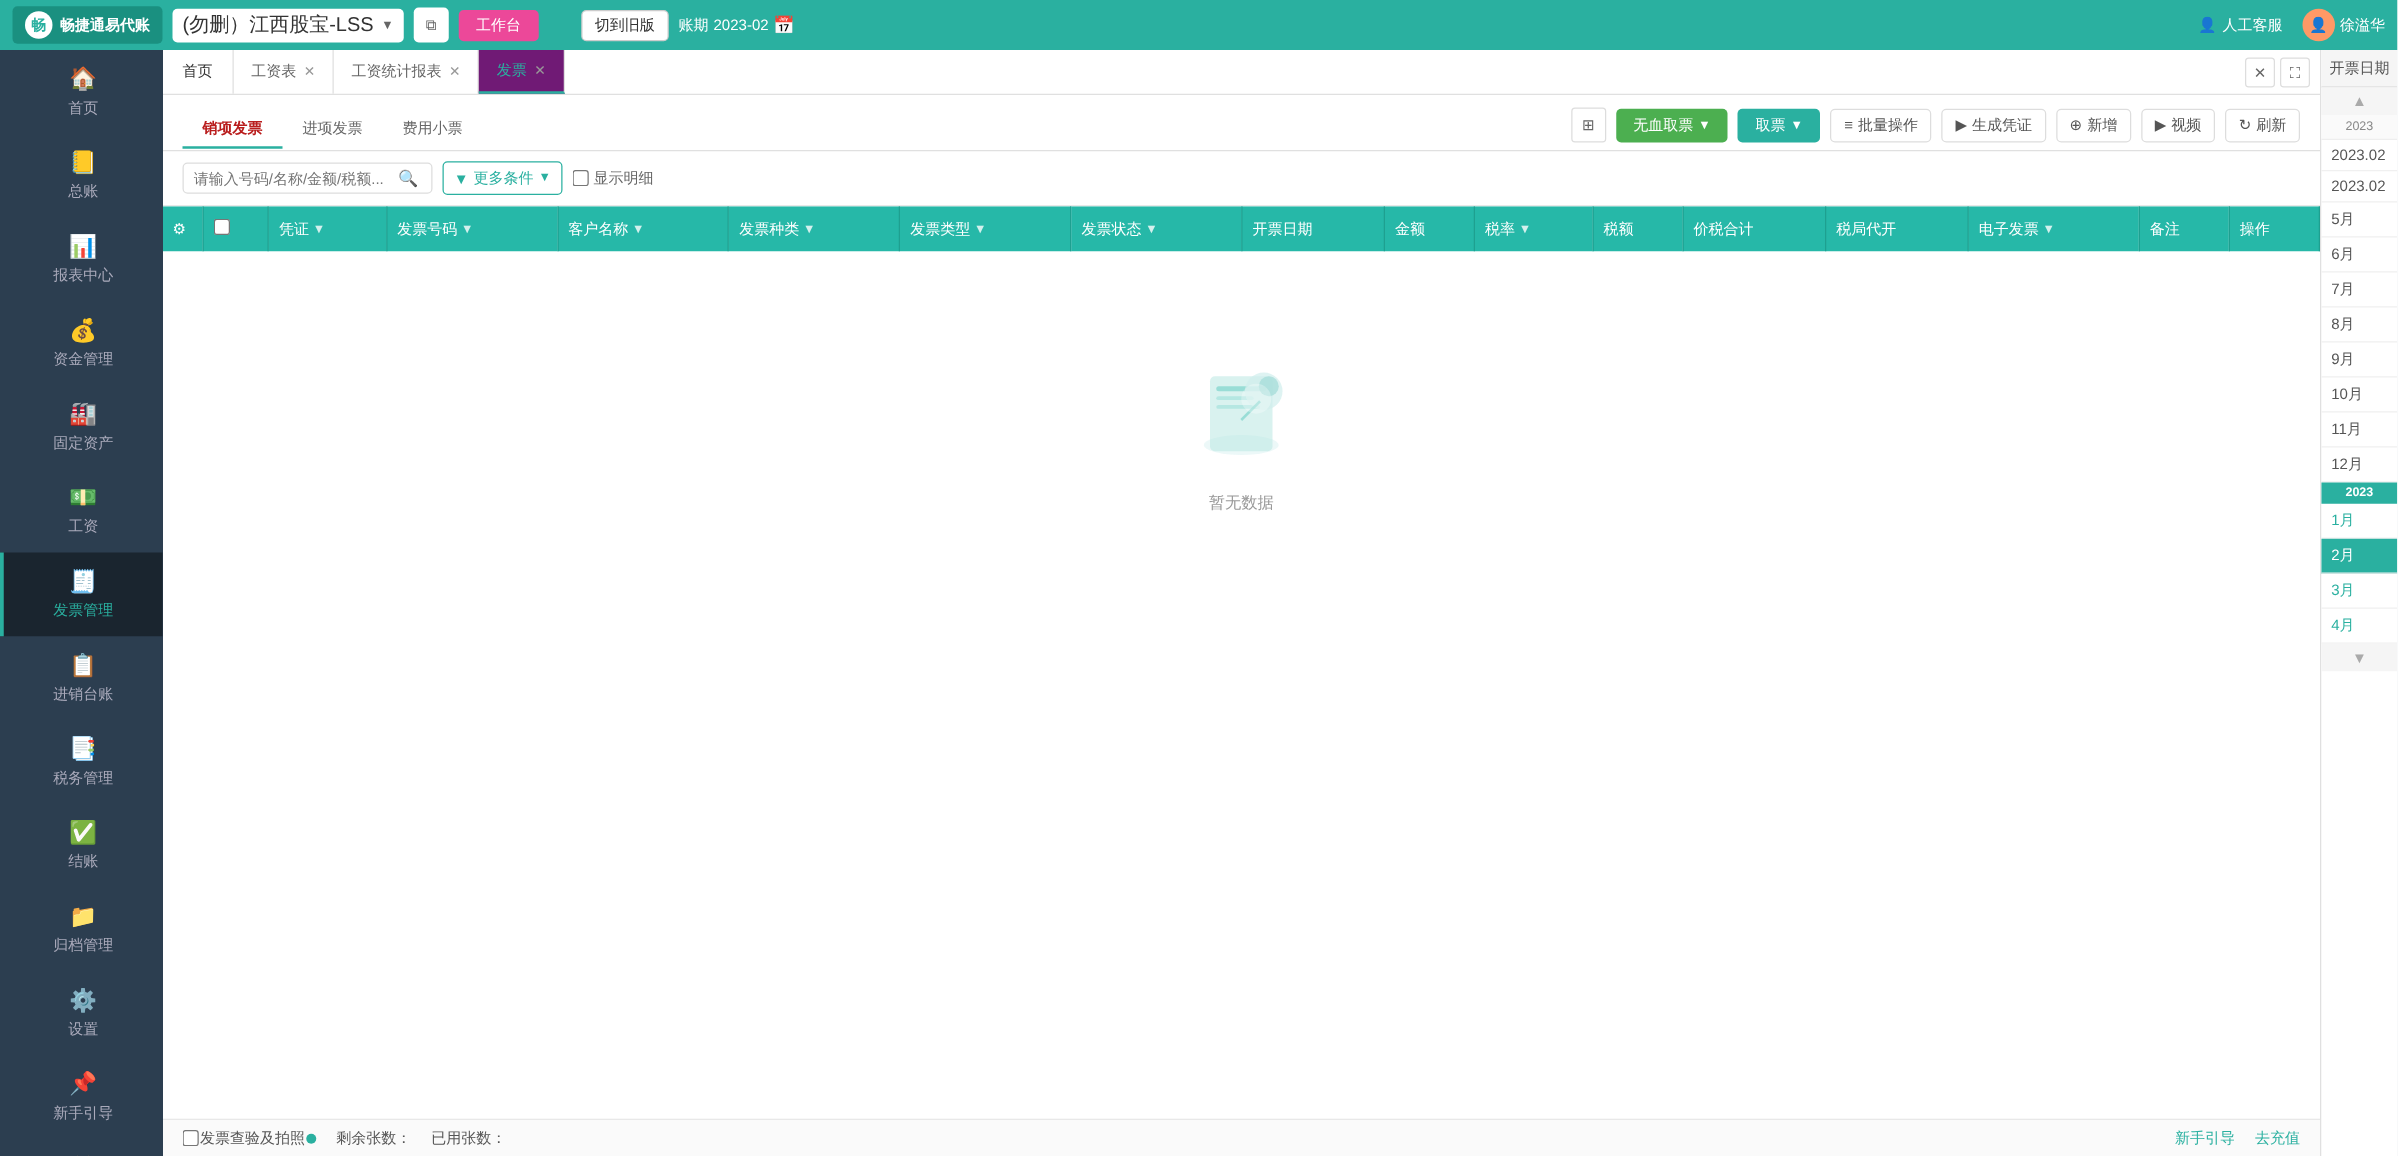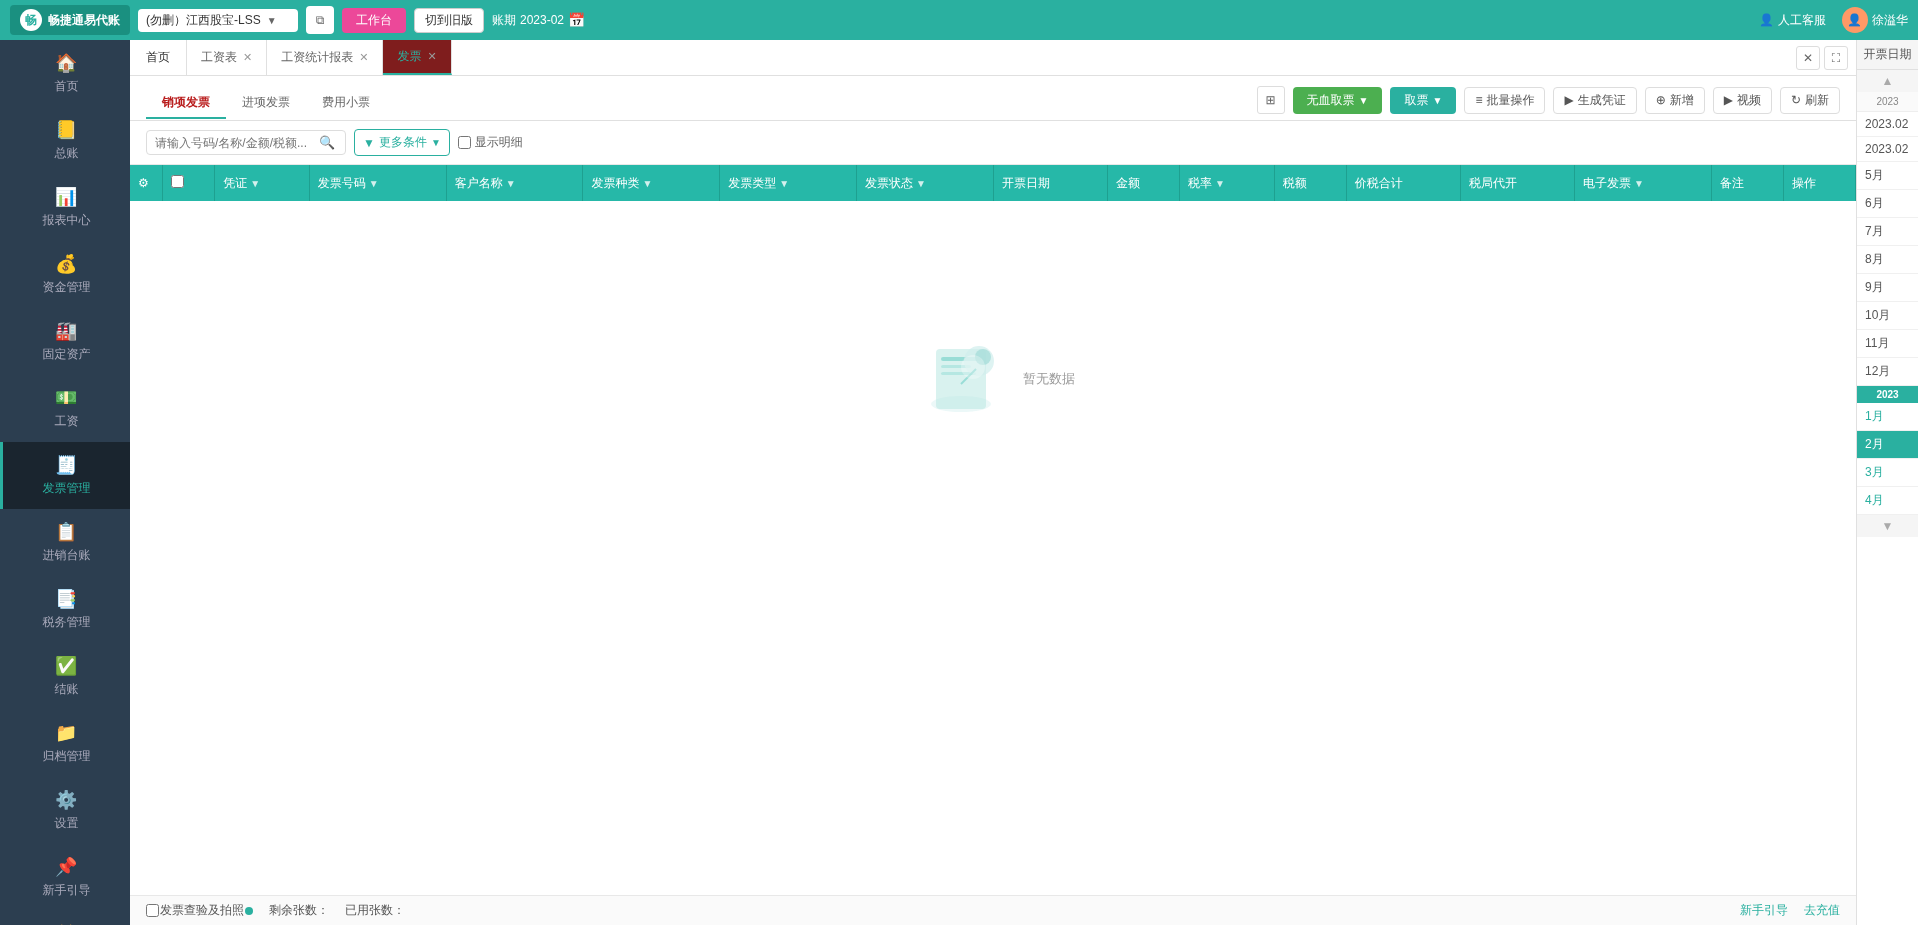--- a/index.html
+++ b/index.html
@@ -42,21 +42,21 @@
     .company-selector {
       display: flex;
       align-items: center;
       background: white;
       border-radius: 4px;
       padding: 3px 8px;
       gap: 6px;
       min-width: 160px;
       cursor: pointer;
     }
-    .company-selector span { color: #333; font-size: 12px; }
+    .company-selector span { color: #333; font-size: 16px; }
     .company-selector .arrow { color: #666; font-size: 10px; }
     .copy-icon-btn {
       width: 28px;
       height: 28px;
       background: white;
       border-radius: 4px;
       display: flex;
       align-items: center;
       justify-content: center;
       cursor: pointer;
@@ -72,20 +72,21 @@
       font-size: 12px;
     }
     .switch-old-btn {
       background: white;
       border: 1px solid #ccc;
       color: #333;
       padding: 3px 10px;
       border-radius: 4px;
       cursor: pointer;
       font-size: 12px;
+      margin-left: 26px;
     }
     .period-area {
       display: flex;
       align-items: center;
       gap: 4px;
       color: white;
       font-size: 12px;
     }
     .period-icon { color: white; font-size: 14px; }
     .header-right {
@@ -169,21 +170,21 @@
       padding: 0 14px;
       height: 100%;
       border-right: 1px solid #e0e0e0;
       cursor: pointer;
       font-size: 12px;
       color: #666;
       gap: 6px;
       white-space: nowrap;
     }
     .tab-item:first-child { padding: 0 16px; color: #333; }
-    .tab-item.active { color: #2ab0a0; border-bottom: 2px solid #2ab0a0; background: #7f1d1d; }
+    .tab-item.active { color: #2ab0a0; border-bottom: 2px solid #2ab0a0; background: #701a75; }
     .tab-close { color: #999; font-size: 11px; cursor: pointer; }
     .tabs-right {
       margin-left: auto;
       display: flex;
       align-items: center;
       padding-right: 8px;
       gap: 4px;
     }
     .tabs-action-btn {
       width: 24px;
@@ -347,27 +348,26 @@
     thead th .th-inner {
       display: flex;
       align-items: center;
       gap: 3px;
     }
     thead th .filter-icon { font-size: 10px; opacity: 0.8; cursor: pointer; }
 
     
     .empty-state {
       display: flex;
-      flex-direction: row;
+      flex-direction: column;
       align-items: center;
       justify-content: center;
       padding: 80px 0;
       color: #999;
       gap: 12px;
-      margin-top: 48px;
     }
     .empty-icon {
       width: 100px;
       height: 100px;
       position: relative;
     }
     .empty-text { font-size: 13px; color: #999; }
 
     
     .pagination-bar {

